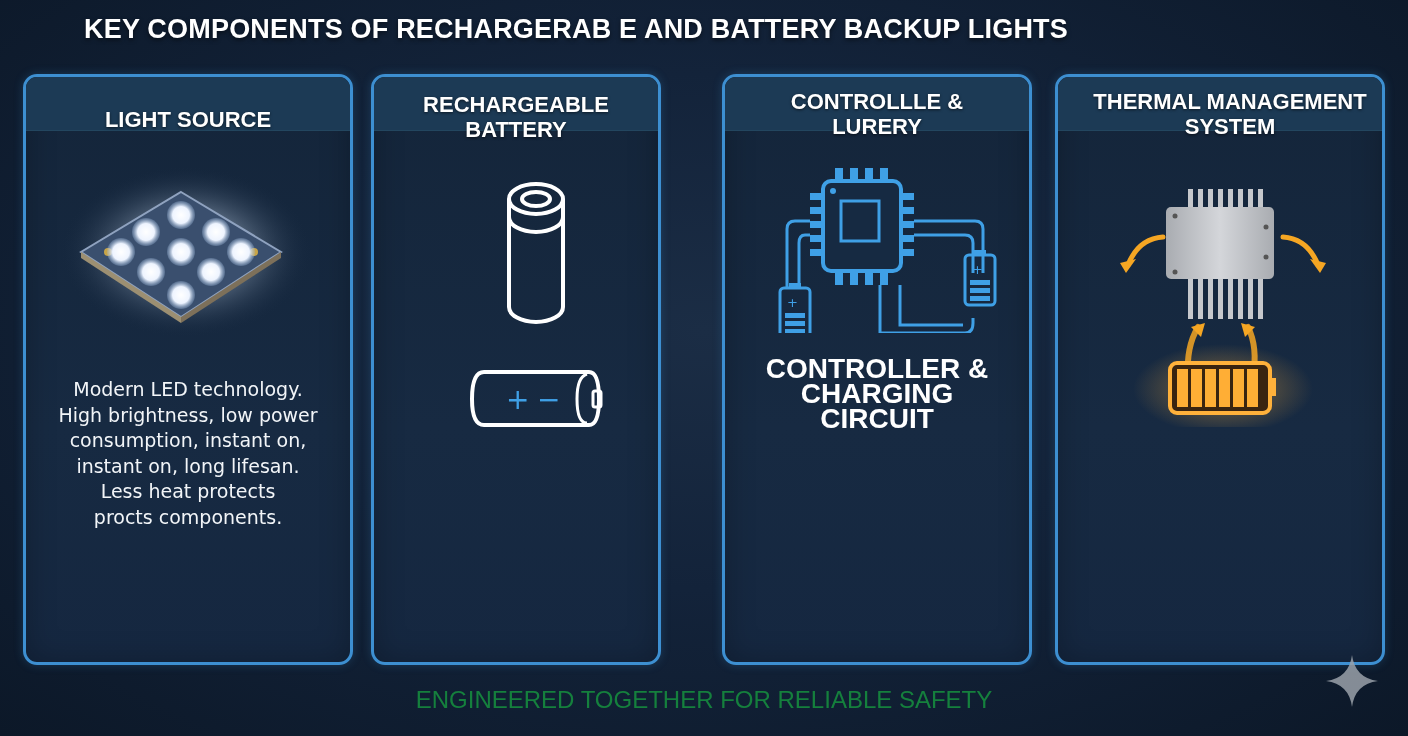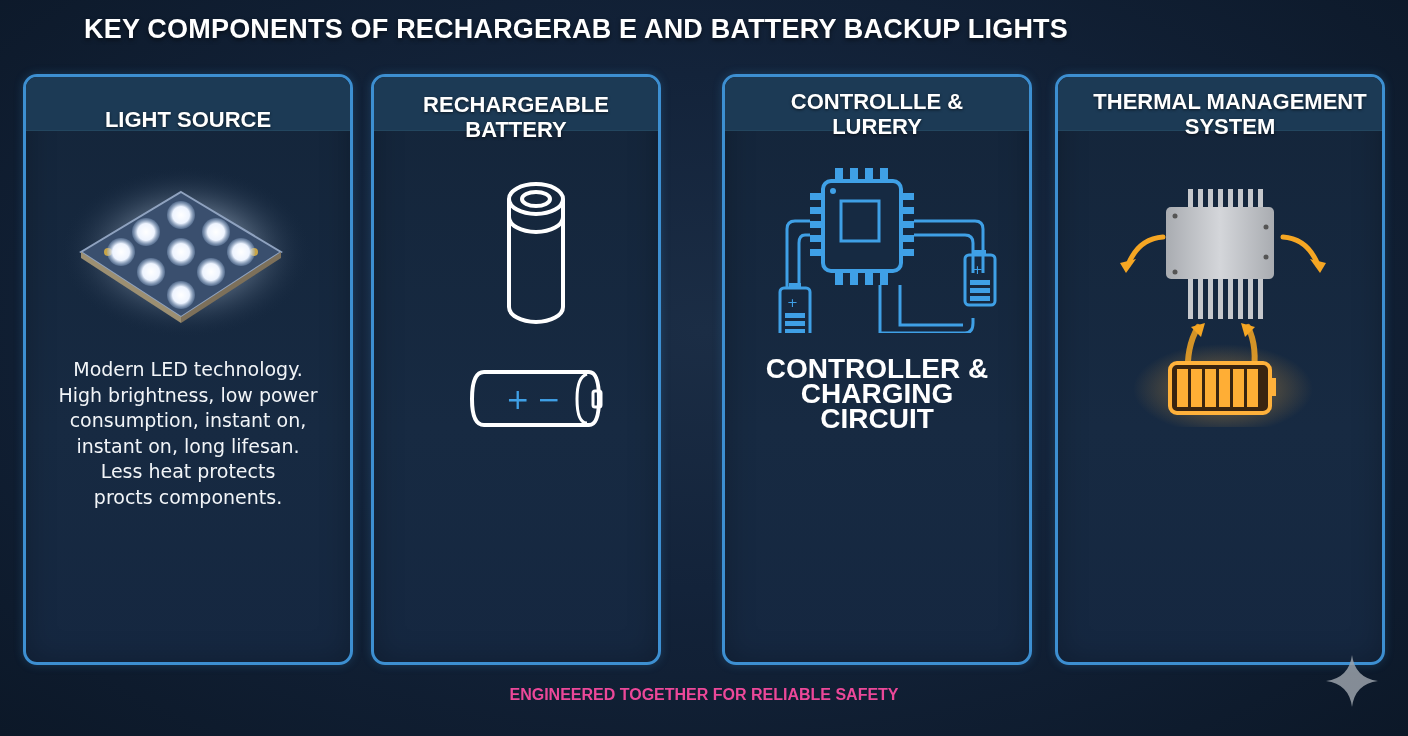--- a/index.html
+++ b/index.html
@@ -12,22 +12,22 @@
     .page { position: relative; width: 1408px; height: 736px; }
     .title {
       position: absolute; top: 14px; left: 0; width: 1152px;
       text-align: center; font-weight: bold; font-size: 27px;
       letter-spacing: 0.2px; color: #ffffff;
       text-shadow: 0 2px 4px rgba(0,0,0,0.5);
       font-family: "Liberation Sans", sans-serif;
     }
     .footer {
       position: absolute; top: 686px; left: 0; width: 1408px;
-      text-align: center; font-weight: bold; font-size: 16px;
-      color: #ec4899; font-family: "Liberation Sans", sans-serif;
+      text-align: center; font-weight: normal; font-size: 24px;
+      color: #15803d; font-family: "Liberation Sans", sans-serif;
     }
     .card {
       position: absolute; top: 74px; height: 591px;
       border: 3px solid #3d8fd1; border-radius: 14px;
       background: linear-gradient(180deg, #14253a 0%, #172a42 60%, #152740 100%);
       box-shadow: 0 0 10px rgba(61,143,209,0.25), inset 0 0 30px rgba(0,0,0,0.25);
       overflow: hidden;
     }
     .card-head {
       height: 54px; background: #1c3a55;
@@ -40,20 +40,21 @@
       color: #ffffff; text-shadow: 0 1px 3px rgba(0,0,0,0.6);
       font-family: "Liberation Sans", sans-serif;
     }
     .card-title.two { top: 15px; }
     .icon-area { position: absolute; left: 0; right: 0; }
     .desc {
       position: absolute; left: 0; right: 0; text-align: center;
       font-size: 19px; line-height: 25.5px; color: #f2f5f8;
       white-space: pre-line;
       font-family: "DejaVu Sans", sans-serif;
+      margin-top: 20px;
     }
     .subhead {
       position: absolute; left: 0; right: 0; text-align: center;
       font-weight: bold; font-size: 28px; line-height: 25px; color: #ffffff;
       white-space: pre-line; font-family: "Liberation Sans", sans-serif;
     }
     .sparkle { position: absolute; left: 1326px; top: 655px; width: 52px; height: 52px; }
   </style>
 </head>
 <body>

